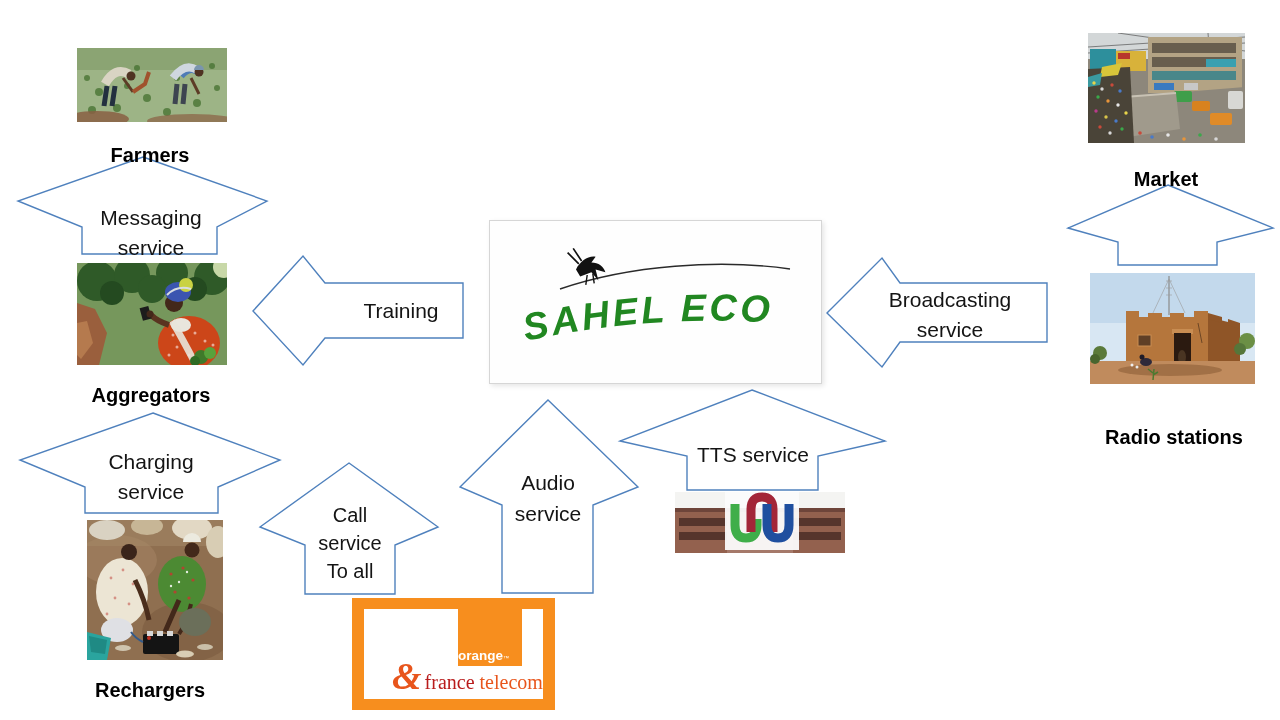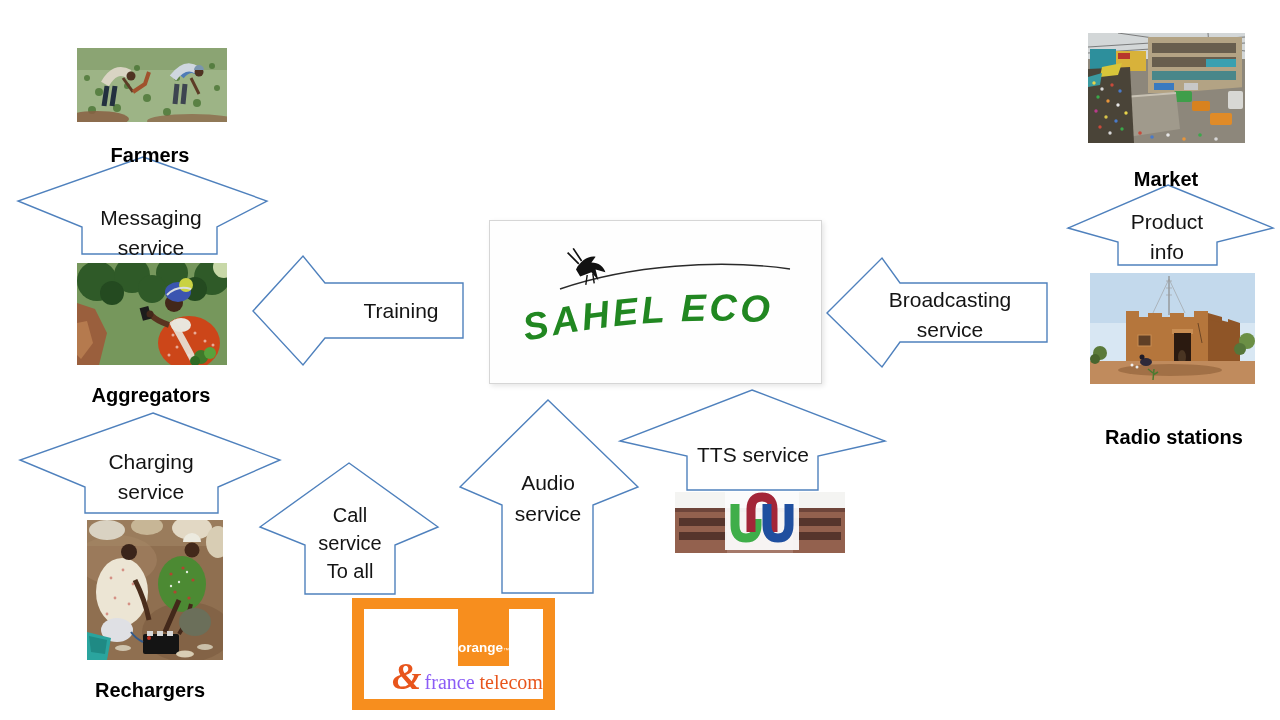--- a/index.html
+++ b/index.html
@@ -17,30 +17,30 @@
   .sahel-box{position:absolute;left:489px;top:220px;width:331px;height:162px;background:#fefefe;
              border:1px solid #d6d6d6;box-shadow:2px 2px 5px rgba(0,0,0,0.10);}
   .sahel-text{font-family:"Liberation Sans",sans-serif;font-weight:bold;font-style:italic;
               font-size:38px;letter-spacing:3px;fill:var(--logo-green,#218721);}
   .nwu-caption{position:absolute;left:758px;top:556px;transform:translateX(-50%);text-align:center;
                font-size:8.5px;font-weight:bold;line-height:10.5px;letter-spacing:0.3px;color:#1c1c1c;
                white-space:nowrap;}
   .orange-box{position:absolute;left:352px;top:598px;width:203px;height:112px;
               background:var(--orange-brand,#f78e1e);}
   .orange-inner{position:absolute;left:12px;top:11px;right:12px;bottom:11px;background:#ffffff;}
-  .orange-square{position:absolute;left:94px;top:0px;width:51px;height:57px;
+  .orange-square{position:absolute;left:94px;top:0px;width:64px;height:57px;
                  background:var(--orange-brand,#f78e1e);display:flex;align-items:flex-end;
-                 justify-content:flex-start;padding-bottom:12px;box-sizing:border-box;}
+                 justify-content:flex-start;padding-bottom:4px;box-sizing:border-box;}
   .orange-word{color:#fff;font-weight:bold;font-size:13.5px;line-height:13px;}
   .orange-tm{color:#fff;font-size:6px;vertical-align:top;line-height:8px;}
   .ft-row{position:absolute;left:28px;top:52px;display:flex;align-items:baseline;
           font-family:"Liberation Serif",serif;}
   .ft-amp{font-style:italic;font-weight:bold;font-size:38px;color:var(--telecom-red,#e8551c);
           margin-right:3px;line-height:30px;}
-  .ft-france{font-size:20px;color:#8b5cf6;}
+  .ft-france{font-size:20px;color:#b91c1c;}
   .ft-telecom{font-size:20px;color:var(--telecom-red,#e8551c);margin-left:5px;}
 </style>
 </head>
 <body>
 
 <div class="canvas">
 
   <svg class="overlay" width="1280" height="720">
     <polygon class="arrow" points="143,157 267,201 217,227 217,254 82,254 82,227 18,201"></polygon>
     <polygon class="arrow" points="153,413 280,460 218,487 218,513 85,513 85,487 20,460"></polygon>
@@ -71,24 +71,20 @@
   <div class="arrow-label" style="left:548px;top:467px;line-height:31px;">
     <div>Audio</div>
     <div>service</div>
   </div>
   <div class="arrow-label" style="left:753px;top:440px;">
     <div>TTS service</div>
   </div>
   <div class="arrow-label" style="left:950px;top:285px;">
     <div>Broadcasting</div>
     <div>service</div>
-  </div>
-  <div class="arrow-label" style="left:1167px;top:207px;">
-    <div>Product</div>
-    <div>info</div>
   </div>
 
   <div class="photo" style="left:77px;top:48px;width:150px;height:74px;">
     <svg width="150" height="74" viewBox="0 0 150 74">
       <rect width="150" height="74" fill="#9db486"></rect>
       <rect width="150" height="22" fill="#8aa271" opacity="0.9"></rect>
       <g fill="#44702f" opacity="0.75">
         <circle cx="10" cy="30" r="3"></circle>
           <circle cx="22" cy="44" r="4"></circle>
           <circle cx="40" cy="60" r="4"></circle>

